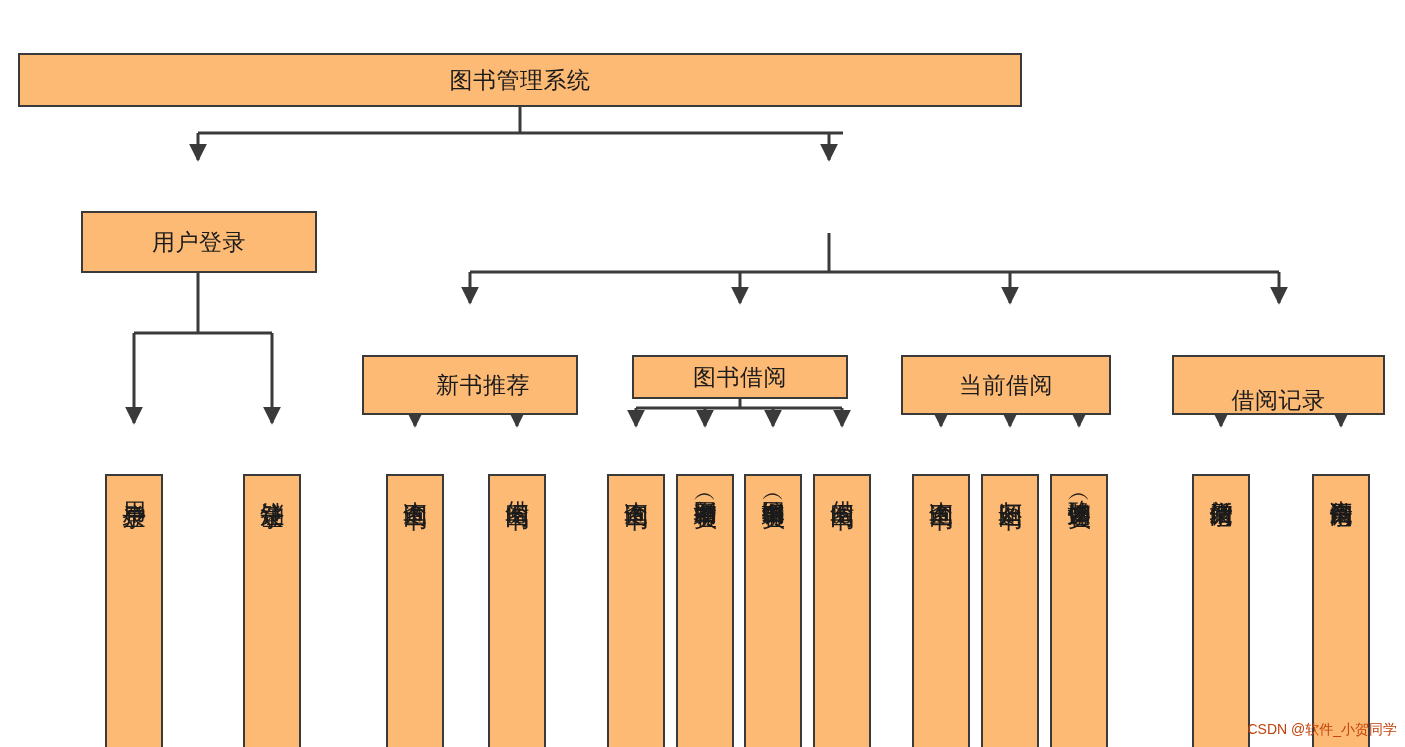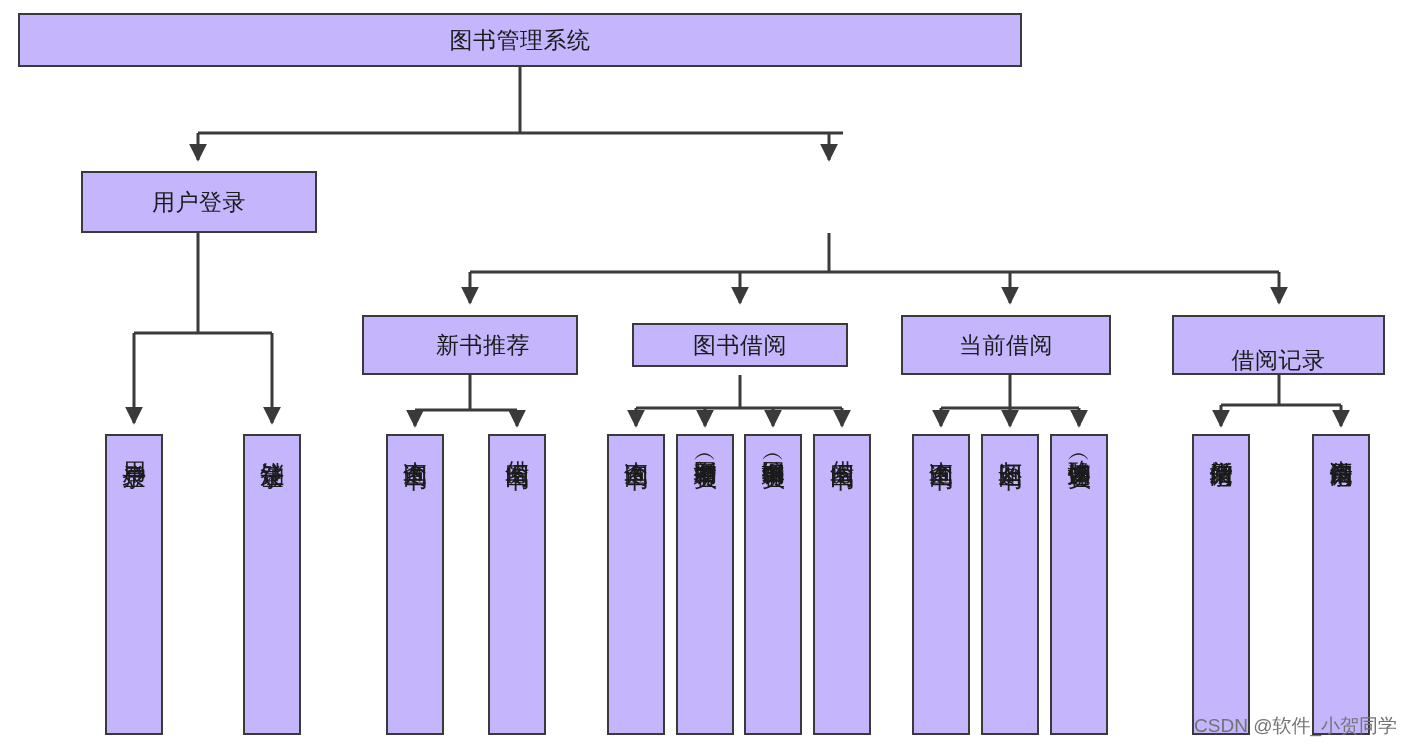--- a/index.html
+++ b/index.html
@@ -20,27 +20,28 @@
     position: absolute;
     left: 0;
     top: 0;
     width: 1405px;
     height: 747px;
     pointer-events: none;
   }
   .node {
     position: absolute;
     box-sizing: border-box;
-    background: #c4b5fd;
+    background: #fdba74;
     border: 2px solid #3a3a3a;
     display: flex;
     align-items: center;
     justify-content: center;
     color: #1b1b1b;
     z-index: 2;
+    margin-top: 40px;
   }
   .node .label {
     display: block;
     text-align: center;
     line-height: 1.15;
     white-space: nowrap;
   }
   
   .node.horiz .label {
     font-size: 23px;
@@ -61,22 +62,22 @@
     margin: 0 auto;
   }
   .node.vert.tall .label {
     font-size: 23px;
     letter-spacing: 1px;
   }
   .watermark {
     position: absolute;
     right: 8px;
     bottom: 8px;
-    font-size: 19px;
-    color: #737373;
+    font-size: 14px;
+    color: #c2410c;
     z-index: 5;
     white-space: nowrap;
     font-family: "Liberation Sans", "DejaVu Sans", sans-serif;
   }
 </style>
 </head>
 <body>
 
 <div id="canvas">
 
@@ -136,21 +137,21 @@
 
   <div class="node horiz" style="left:81px; top:171px; width:236px; height:62px;">
     <span class="label">用户登录</span>
   </div>
 
 
   <div class="node horiz" style="left:362px; top:315px; width:216px; height:60px;padding-left:26px;">
     <span class="label">新书推荐</span>
   </div>
 
-  <div class="node horiz" style="left:632px; top:323px; width:216px; height:44px;">
+  <div class="node horiz" style="left:632px; top:315px; width:216px; height:44px;">
     <span class="label">图书借阅</span>
   </div>
 
   <div class="node horiz" style="left:901px; top:315px; width:210px; height:60px;">
     <span class="label">当前借阅</span>
   </div>
 
   <div class="node horiz" style="left:1172px; top:315px; width:213px; height:60px;align-items:flex-end;">
     <span class="label">借阅记录</span>
   </div>

